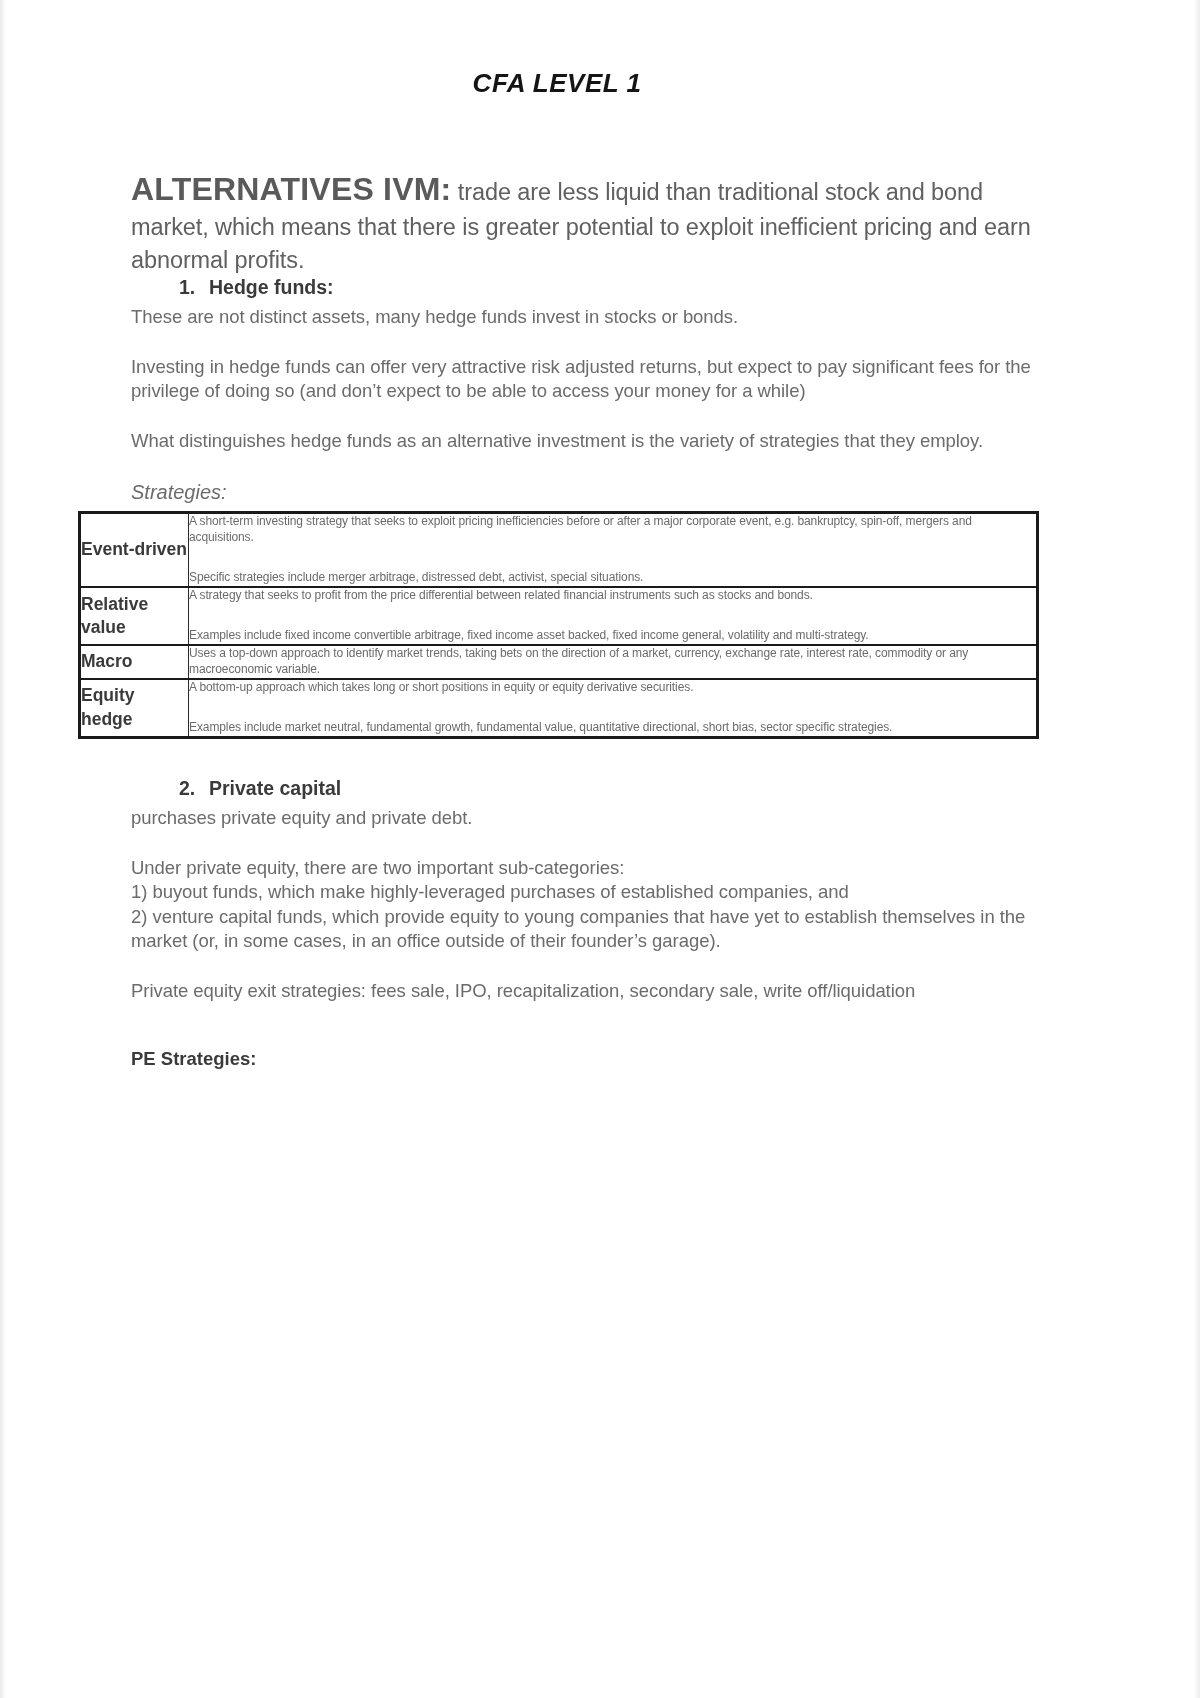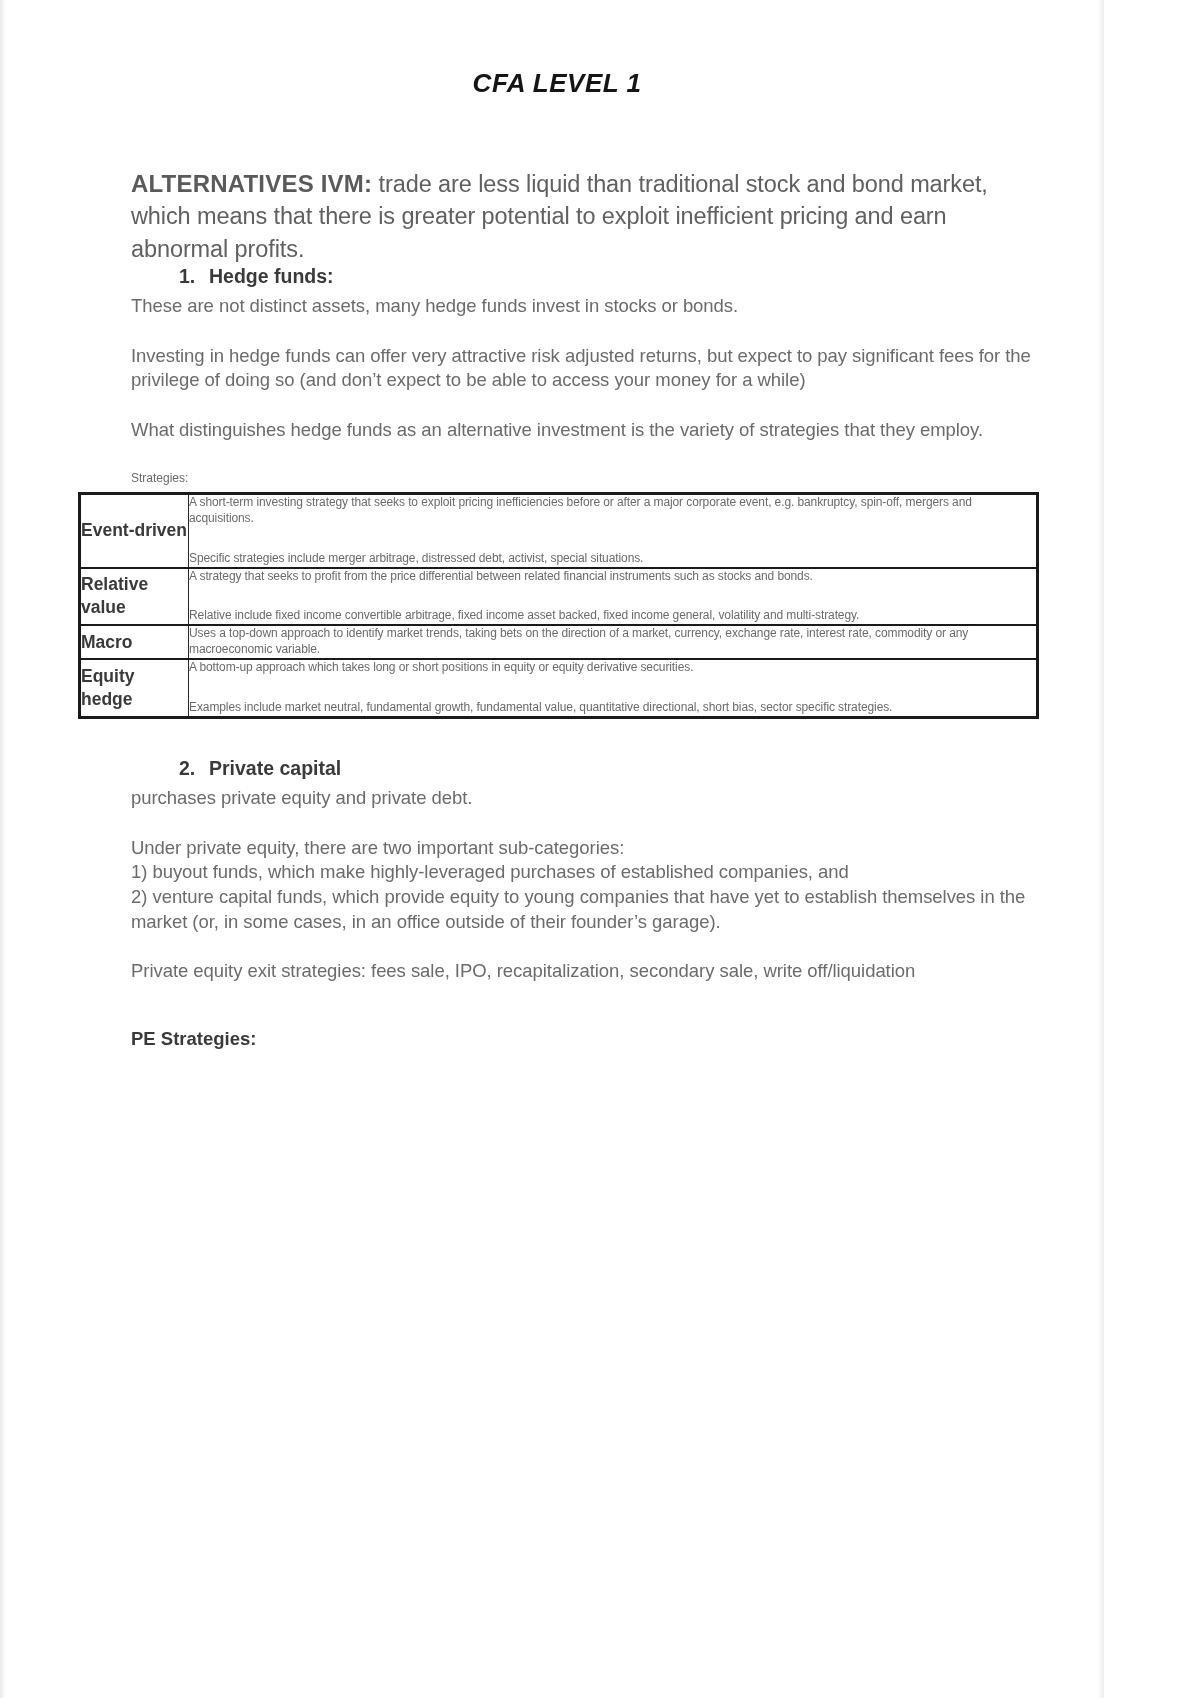--- a/index.html
+++ b/index.html
@@ -2,21 +2,21 @@
 <html><head>
 <meta charset="utf-8">
 <style>
   html, body {
     margin: 0;
     padding: 0;
     background: #ffffff;
   }
   .page {
     position: relative;
-    width: 1104px;
+    width: 1200px;
     height: 1698px;
     background: #ffffff;
     box-sizing: border-box;
     font-family: "Liberation Sans", sans-serif;
     overflow: hidden;
   }
   
   .page::before, .page::after {
     content: "";
     position: absolute;
@@ -48,21 +48,21 @@
 
   .lead {
     margin-top: 68px;
     font-size: 23.5px;
     line-height: 1.38;
     color: #606060;
     letter-spacing: -0.1px;
   }
   .lead .lead-strong {
     font-weight: bold;
-    font-size: 24px;
+    font-size: 32px;
     color: #5a5a5a;
     letter-spacing: 0.2px;
   }
 
   .num-heading {
     margin-left: 48px;
     font-size: 19.5px;
     font-weight: bold;
     color: #3a3a3a;
   }
@@ -74,22 +74,23 @@
     line-height: 1.33;
     color: #6b6b6b;
     letter-spacing: -0.05px;
   }
   p.body + p.body { margin-top: 25px; }
   .tight { margin-top: 6px !important; }
   .tight-lines { margin-top: 0 !important; }
 
   .strategies-label {
     margin-top: 28px;
-    font-size: 12px;
+    font-size: 20px;
     color: #6b6b6b;
+    font-style: italic;
   }
 
   table.strategies {
     margin-top: 7px;
     margin-left: -53px;
     width: 961px;
     border-collapse: collapse;
     table-layout: fixed;
     border: 3px solid #1a1a1a;
   }
@@ -159,21 +160,21 @@
           <td class="label-cell">Event-driven</td>
           <td class="desc-cell">
             <p>A short-term investing strategy that seeks to exploit pricing inefficiencies before or after a major corporate event, e.g. bankruptcy, spin-off, mergers and acquisitions.</p>
             <p>Specific strategies include merger arbitrage, distressed debt, activist, special situations.</p>
           </td>
         </tr>
         <tr>
           <td class="label-cell">Relative value</td>
           <td class="desc-cell">
             <p>A strategy that seeks to profit from the price differential between related financial instruments such as stocks and bonds.</p>
-            <p>Relative include fixed income convertible arbitrage, fixed income asset backed, fixed income general, volatility and multi-strategy.</p>
+            <p>Examples include fixed income convertible arbitrage, fixed income asset backed, fixed income general, volatility and multi-strategy.</p>
           </td>
         </tr>
         <tr>
           <td class="label-cell">Macro</td>
           <td class="desc-cell">
             <p>Uses a top-down approach to identify market trends, taking bets on the direction of a market, currency, exchange rate, interest rate, commodity or any macroeconomic variable.</p>
           </td>
         </tr>
         <tr>
           <td class="label-cell">Equity hedge</td>

